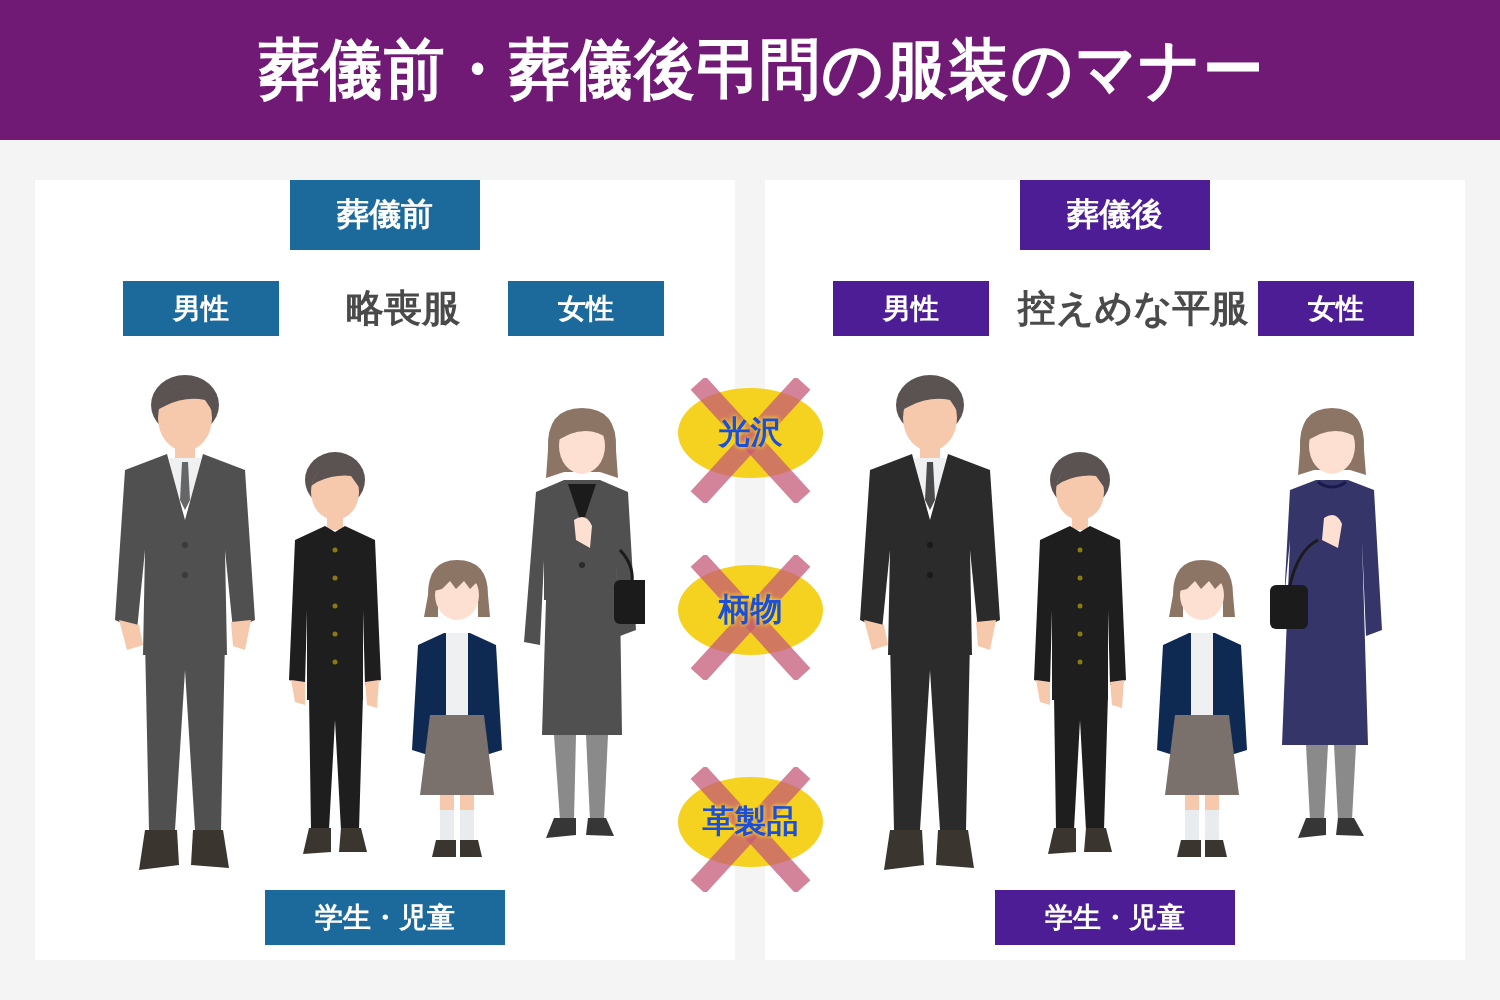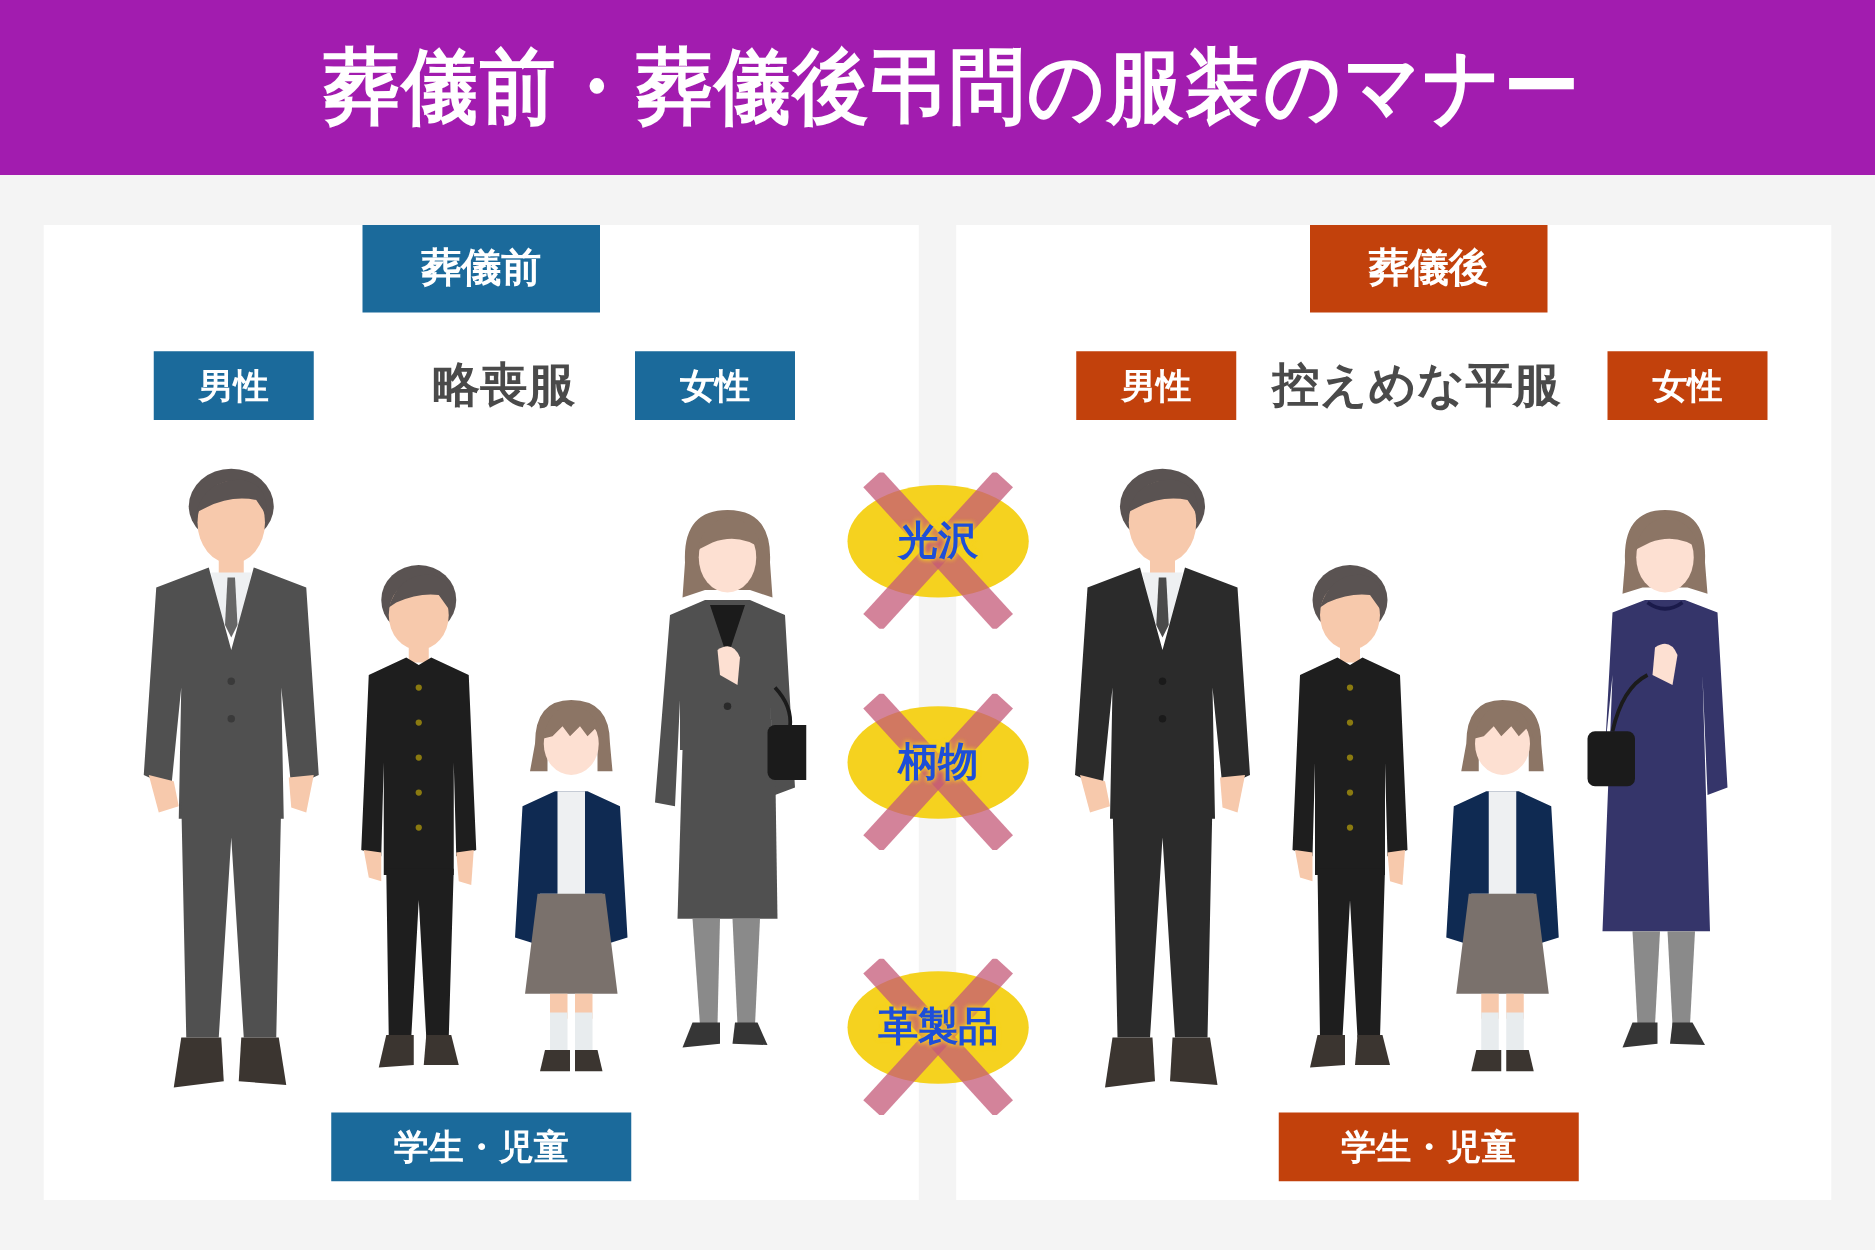--- a/index.html
+++ b/index.html
@@ -1,26 +1,26 @@
 <!DOCTYPE html>
 <html><head>
 <meta charset="utf-8">
 <style>
   * { box-sizing: border-box; margin: 0; padding: 0; }
   body { width: 1500px; height: 1000px; background: #f4f4f4; font-family: "DejaVu Sans", sans-serif; position: relative; overflow: hidden; }
-  .header { position: absolute; left: 0; top: 0; width: 1500px; height: 140px; background: #a21caf; display: flex; align-items: center; justify-content: center; padding-left: 25px; }
+  .header { position: absolute; left: 0; top: 0; width: 1500px; height: 140px; background: #701a75; display: flex; align-items: center; justify-content: center; padding-left: 25px; }
   .header h1 { color: #fff; font-size: 66px; font-weight: bold; letter-spacing: 2px; transform: scaleX(0.92); }
   .panel { position: absolute; top: 180px; width: 700px; height: 780px; background: #fff; }
   .panel.left { left: 35px; }
   .panel.right { left: 765px; }
   .tag { position: absolute; color: #fff; font-weight: bold; display: flex; align-items: center; justify-content: center; }
   .blue { background: #1b6a9b; }
-  .pink { background: #c2410c; margin-left: 28px; }
+  .pink { background: #4c1d95; }
   .tag.title { top: 0; left: 255px; width: 190px; height: 70px; font-size: 32px; }
-  .tag.sub { top: 101px; width: 128px; height: 55px; font-size: 28px; }
+  .tag.sub { top: 101px; width: 156px; height: 55px; font-size: 28px; }
   .tag.bottom { top: 710px; width: 240px; height: 55px; font-size: 28px; text-align: right; }
   .center-label { position: absolute; top: 101px; height: 55px; display: flex; align-items: center; justify-content: center; font-size: 38px; font-weight: bold; color: #4a4a4a; margin-left: 18px; }
   .ng { position: absolute; width: 145px; height: 105px; }
   .ng .ellipse { position: absolute; left: 0; top: 10px; width: 145px; height: 90px; border-radius: 50%; background: #f5d21f; }
   .ng svg { position: absolute; left: 0; top: 0; }
   .ng .label { position: absolute; left: 0; top: 10px; width: 145px; height: 90px; display: flex; align-items: center; justify-content: center; font-size: 32px; font-weight: bold; color: #1d4ed8; text-shadow: 0 0 4px #f5d21f, 0 0 4px #f5d21f; }
   .figure { position: absolute; }
 </style>
 </head>
 <body>

